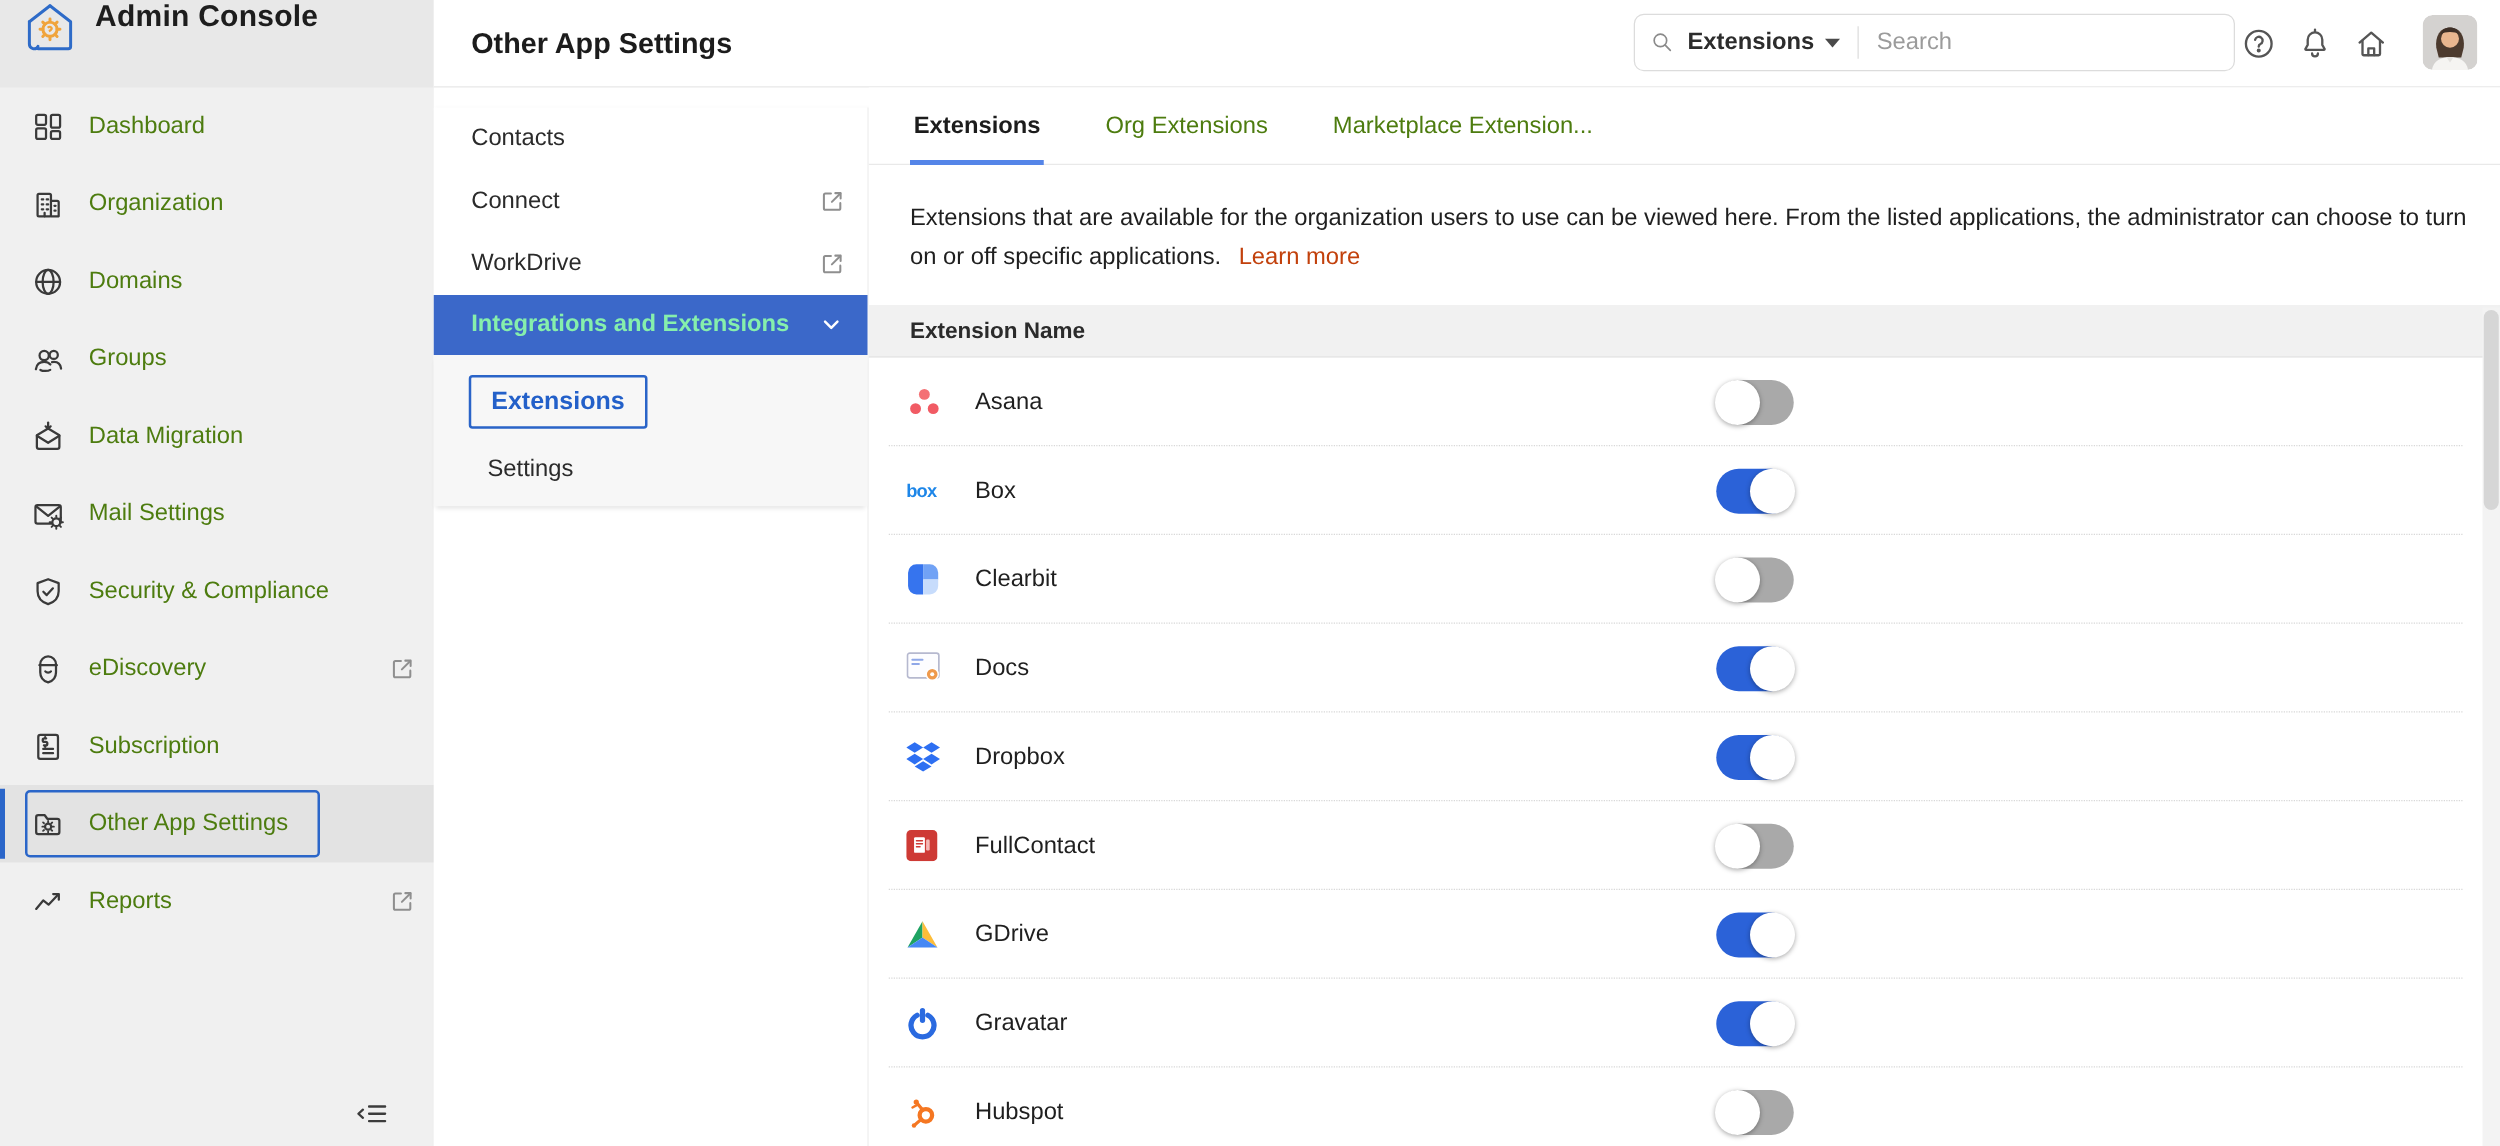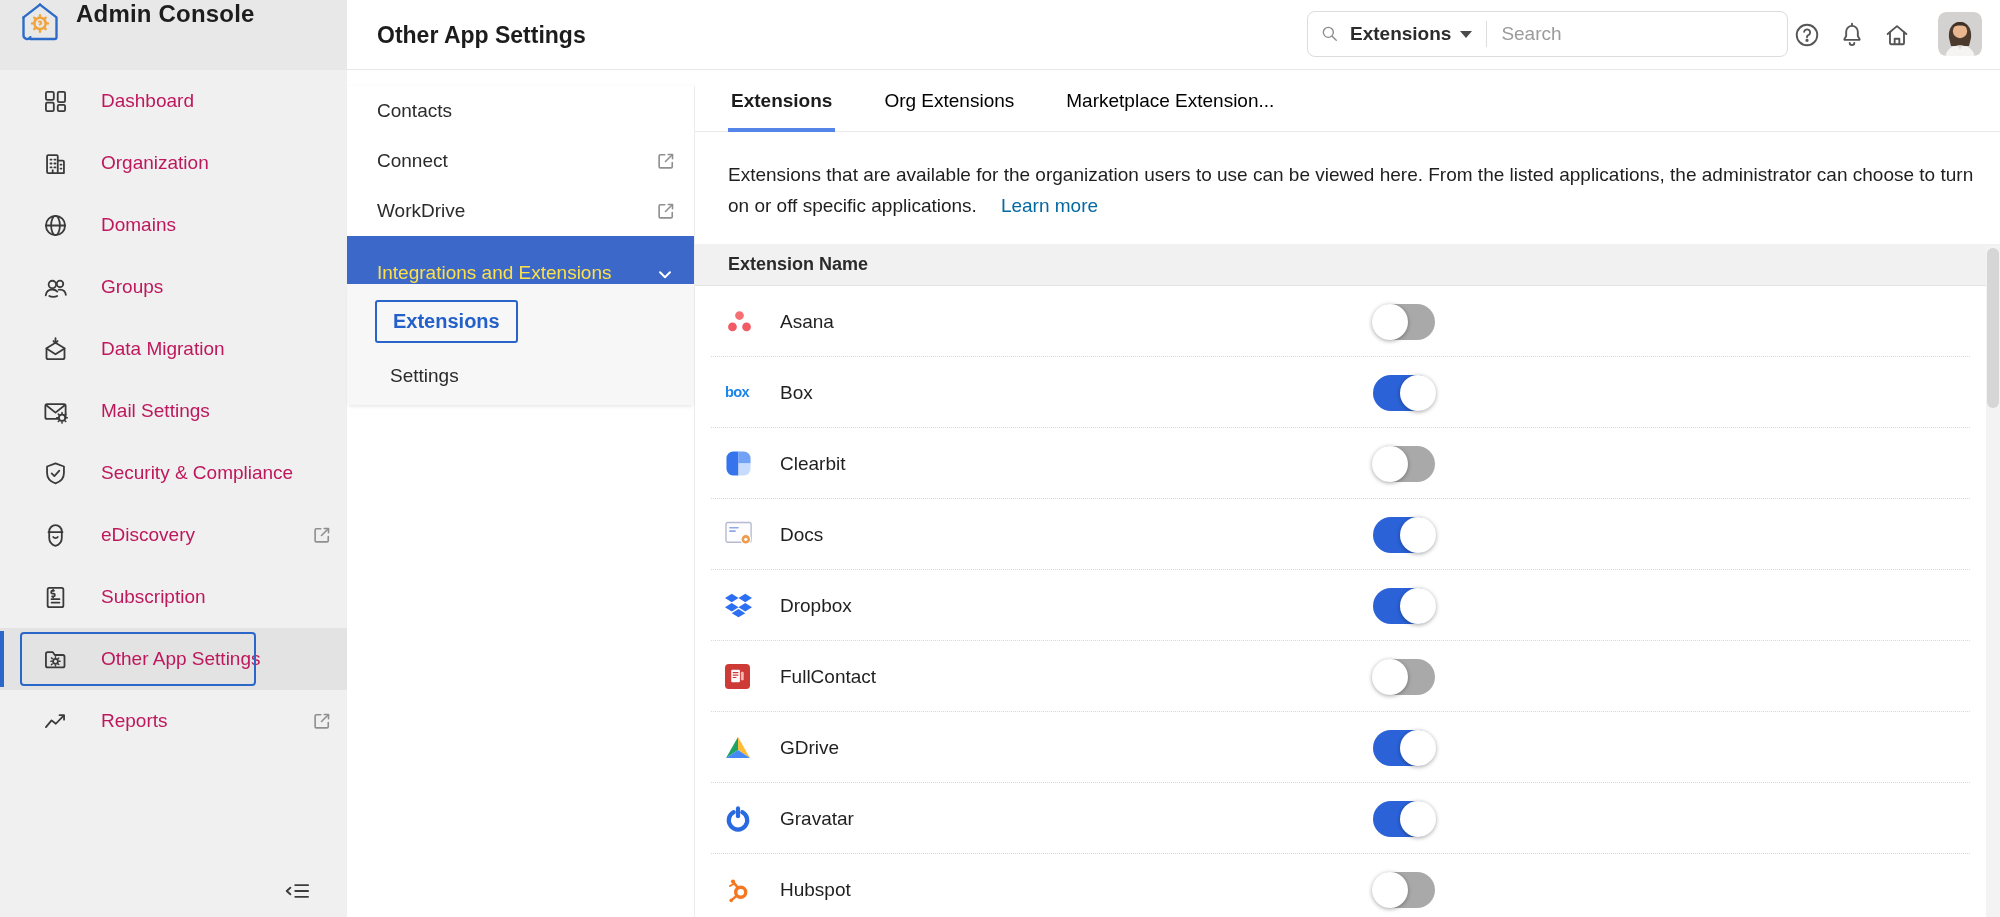--- a/index.html
+++ b/index.html
@@ -6,34 +6,34 @@
   html,body { width:2000px; height:917px; overflow:hidden; background:#fff;
               font-family:"Liberation Sans", sans-serif; }
   .app { position:relative; width:2000px; height:917px; background:#fff; }
 
   
   .sidebar { position:absolute; left:0; top:0; width:347px; height:917px; background:#f0f0f0; }
   .logo-area { height:70px; background:#e8e8e8; display:flex; align-items:flex-start; padding-left:18px; gap:14px; }
   .logo-area svg { width:44px; height:44px; }
   .app-title { font-size:24px; font-weight:700; color:#1d1d1d; letter-spacing:.2px; }
   .side-nav { position:absolute; top:70px; left:0; right:0; }
-  .side-item { position:relative; height:62px; display:flex; align-items:center; padding-left:42px; gap:32px; cursor:pointer; color:#be185d; }
+  .side-item { position:relative; height:62px; display:flex; align-items:center; padding-left:25px; gap:19px; cursor:pointer; color:#4d7c0f; }
   .side-item .ic { width:27px; height:27px; color:#3a3a3a; flex:0 0 27px; display:flex; }
   .side-item .lbl { font-size:19px; }
   .side-item .ext { position:absolute; right:15px; width:20px; height:20px; color:#8f8f8f; }
   .side-item.selected { background:#e3e3e3; }
   .side-item.selected::before { content:''; position:absolute; left:0; top:3px; bottom:3px; width:4px; background:#2b66c9; }
   .side-item.selected .outline { position:absolute; left:20px; top:4px; bottom:4px; width:236px; border:2px solid #2b66c9; border-radius:4px; }
   .collapse-btn { position:absolute; right:36px; bottom:12px; width:28px; height:28px; color:#3c3c3c; cursor:pointer; }
 
   
   .subnav { position:absolute; left:347px; top:86px; width:348px; height:847px; background:#fff; border-right:1px solid #ececec; box-shadow:1px 0 3px rgba(0,0,0,.04); }
   .sub-item { position:relative; height:50px; display:flex; align-items:center; padding-left:30px; font-size:19px; color:#2b2b2b; cursor:pointer; }
   .sub-item .ext { position:absolute; right:18px; width:20px; height:20px; color:#8f8f8f; }
-  .sub-item.active { height:48px; background:#3b68c9; color:#fde047; font-weight:400;align-items:flex-end; }
+  .sub-item.active { height:48px; background:#3b68c9; color:#86efac; font-weight:700; }
   .sub-item.active .chev { position:absolute; right:20px; width:18px; height:18px; color:#fff; }
   .submenu { background:#f7f7f7; padding:16px 0 18px 0; box-shadow:0 3px 4px -2px rgba(0,0,0,.12); }
   .chip { display:inline-block; margin-left:28px; padding:8px 16px; border:2px solid #2a64c8; border-radius:3px; color:#2360c9; font-size:20px; font-weight:700; cursor:pointer; background:transparent; }
   .submenu-item { margin-top:22px; padding-left:43px; font-size:19px; color:#2b2b2b; cursor:pointer; }
 
   
   .topbar { position:absolute; left:347px; top:0; right:0; height:70px; background:#fff; border-bottom:1px solid #e7e7e7; }
   .page-title { position:absolute; left:30px; top:50%; transform:translateY(-50%); font-size:23px; font-weight:600; color:#1c1c1c; }
   .search-box { position:absolute; left:960px; top:11px; width:481px; height:46px; border:1px solid #dcdcdc; border-radius:8px; display:flex; align-items:center; padding:0 12px; background:#fff; }
   .search-box .mag { width:20px; height:20px; color:#8a8a8a; flex:0 0 20px; }
@@ -42,25 +42,25 @@
   .caret { width:0; height:0; border-left:6px solid transparent; border-right:6px solid transparent; border-top:7px solid #4a4a4a; }
   .sdivider { width:1px; height:26px; background:#ddd; margin:0 14px; }
   .search-input { border:none; outline:none; font-size:19px; color:#0f766e; flex:1; font-family:"Liberation Sans",sans-serif; }
   .search-input::placeholder { color:#9b9b9b; }
   .top-ic { position:absolute; top:21px; width:28px; height:28px; color:#555; cursor:pointer; }
   .avatar { position:absolute; left:1591px; top:12px; width:44px; height:44px; border-radius:8px; overflow:hidden; cursor:pointer; }
 
   
   .main { position:absolute; left:695px; top:70px; right:0; bottom:0; background:#fff; }
   .tabsbar { position:relative; height:62px; border-bottom:1px solid #e9e9e9; display:flex; align-items:stretch; padding-left:36px; gap:52px; }
-  .tab { position:relative; display:flex; align-items:center; font-size:19px; color:#000000; cursor:pointer; }
+  .tab { position:relative; display:flex; align-items:center; font-size:19px; color:#4d7c0f; cursor:pointer; }
   .tab.active { font-weight:700; color:#1c1c1c; }
   .tab.active::after { content:''; position:absolute; left:-3px; right:-3px; bottom:-1px; height:4px; background:#5585e8; }
   .desc { margin:27px 0 0 33px; width:1250px; font-size:19px; line-height:31px; color:#1f1f1f; }
-  .learn-more { color:#0369a1; cursor:pointer; text-decoration:none; margin-left:24px;text-align:center; }
+  .learn-more { color:#c2410c; cursor:pointer; text-decoration:none; margin-left:14px;text-align:center; }
   .table-header { margin-top:23px; height:42px; background:#f1f1f1; border-bottom:1px solid #e4e4e4; display:flex; align-items:center; padding-left:33px; font-size:18px; font-weight:600; color:#2b2b2b; }
   .rows { height:629px; overflow:hidden; }
   .row { position:relative; height:71px; display:flex; align-items:center; padding-left:30px; }
   .row::after { content:''; position:absolute; left:16px; right:30px; bottom:0; border-bottom:1px dotted #d8d8d8; }
   .row .logo { width:32px; height:30px; display:flex; align-items:center; justify-content:flex-start; flex:0 0 32px; overflow:visible; }
   .row .name { margin-left:23px; font-size:19px; color:#1f1f1f; }
   .toggle { position:absolute; left:678px; top:50%; transform:translateY(-50%); width:62px; height:36px; border-radius:18px; cursor:pointer; }
   .toggle.on { background:#2b62d8; }
   .toggle.off { background:#a9a9a9; }
   .knob { position:absolute; top:0; width:36px; height:36px; border-radius:50%; background:#fff; box-shadow:0 1px 4px rgba(0,0,0,.35); }

